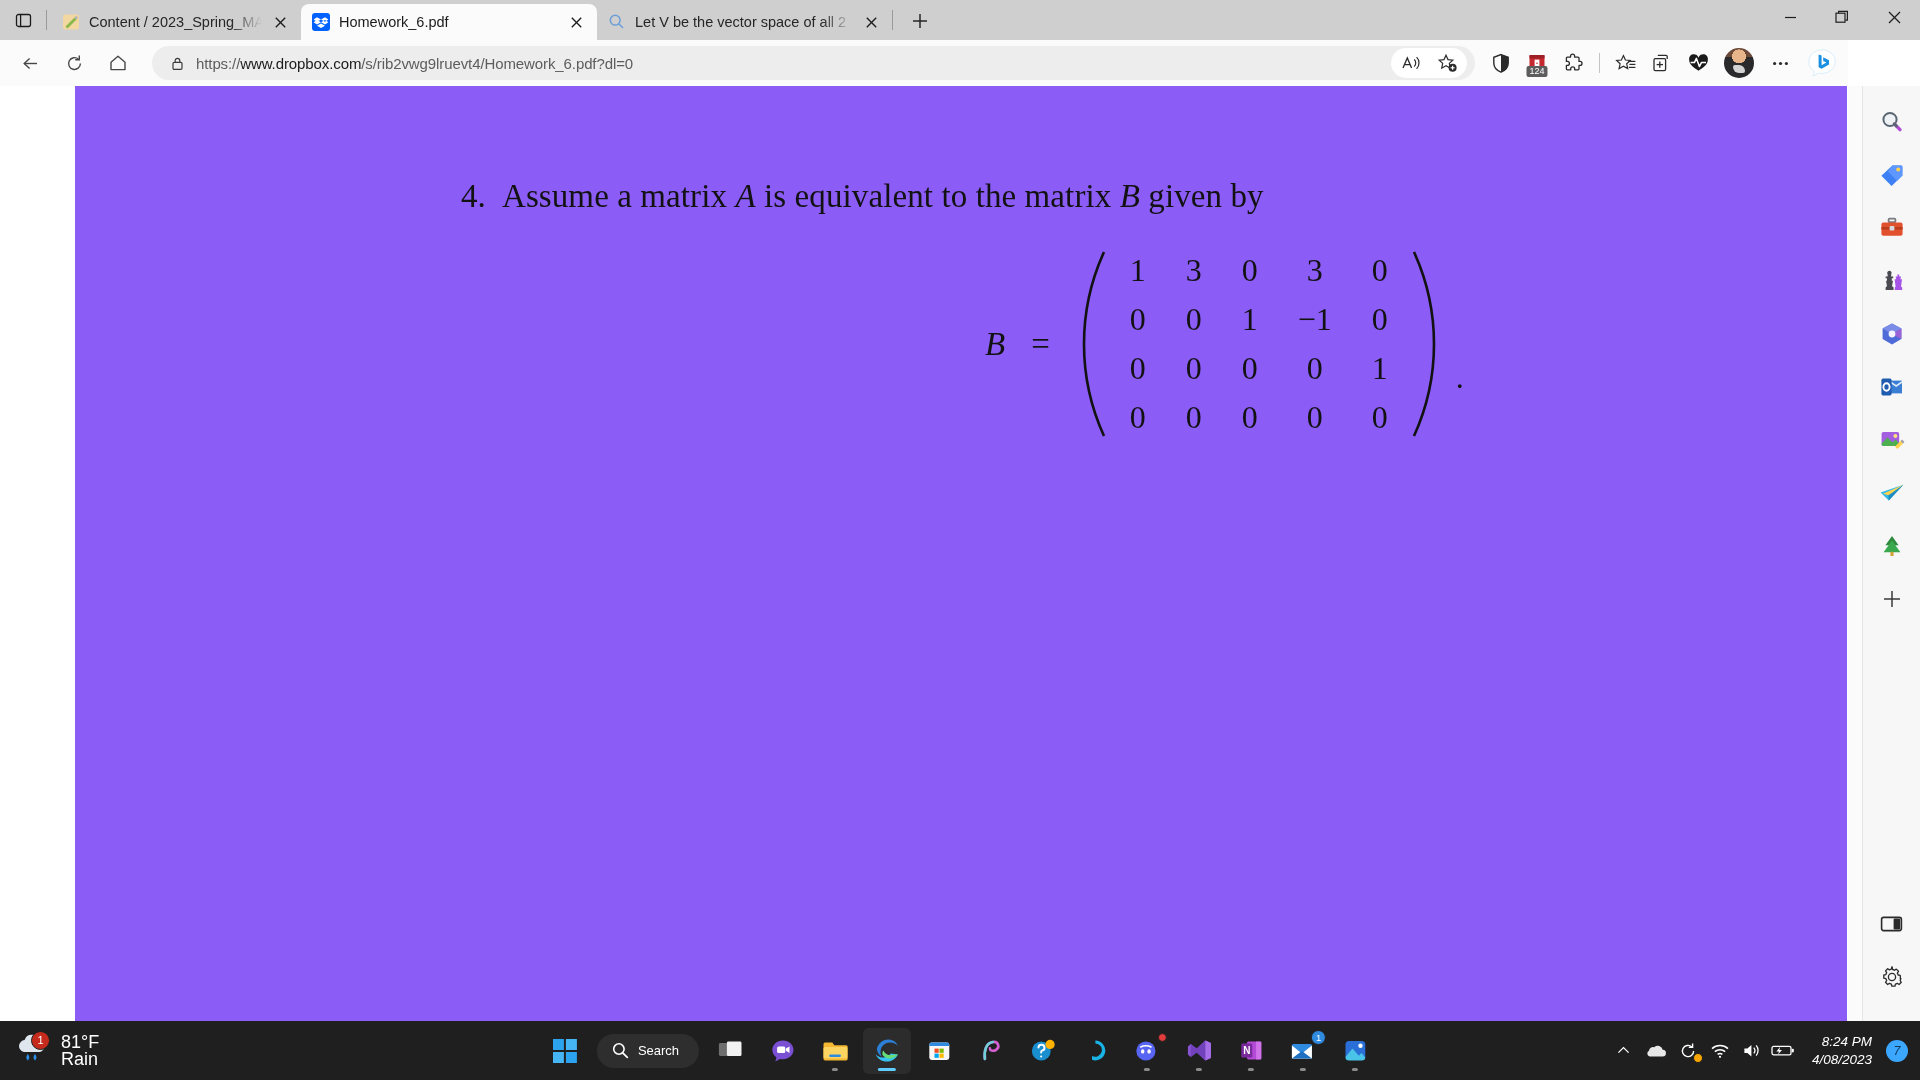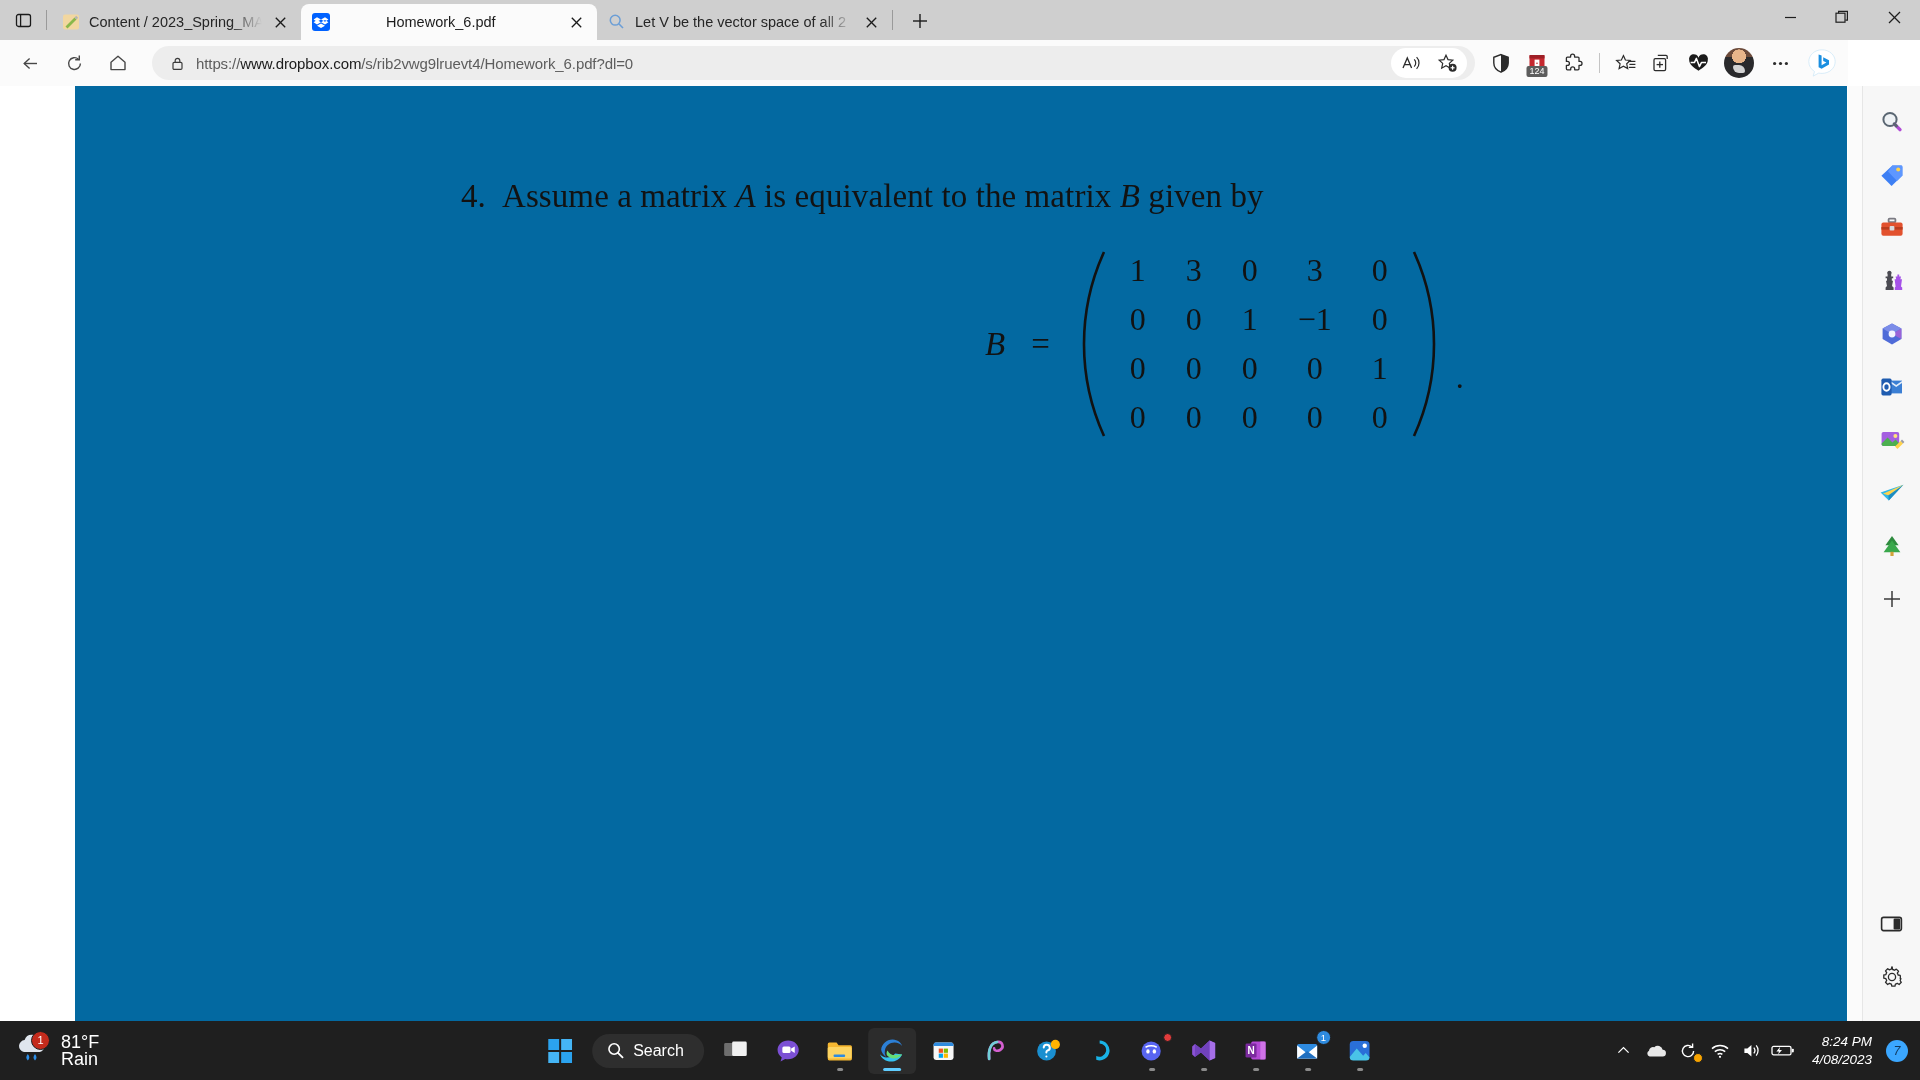--- a/index.html
+++ b/index.html
@@ -99,21 +99,21 @@
     padding: 0 3px; border-radius: 2px; font-family: "Liberation Sans", sans-serif;
   }
 
   
   .viewport {
     position: absolute; left: 0; top: 86px; width: 1920px; height: 935px;
     background: #ffffff;
   }
   .pdfpage {
     position: absolute; left: 75px; top: 0; width: 1772px; height: 935px;
-    background: #0369a1;
+    background: #8b5cf6;
   }
   .mathdoc { font-family: "Liberation Serif", serif; color: #121212; }
   .q-line {
     position: absolute; left: 386px; top: 92px; font-size: 33px;
     white-space: nowrap; letter-spacing: 0.1px;
   }
   .q-num { margin-right: 16px; }
   .mathit { font-style: italic; font-family: "Liberation Serif", serif; }
   .matrix-block {
     position: absolute; left: 910px; top: 160px; display: flex; align-items: center;
@@ -173,21 +173,21 @@
     position: relative; border-radius: 6px; margin: 0 2px;
   }
   .tb-app.active { background: #2c2c2c; }
   .tb-underline {
     position: absolute; bottom: 3px; left: 50%; transform: translateX(-50%);
     width: 6px; height: 3px; border-radius: 2px; background: #8a8a8a;
   }
   .tb-underline.wide { width: 18px; background: #60cdff; }
   .searchpill {
     height: 34px; border-radius: 17px; background: #2e2e2e; display: flex; align-items: center;
-    padding: 0 20px 0 15px; margin: 0 6px; color: #fff; font-size: 16px;
+    padding: 0 20px 0 15px; margin: 0 6px; color: #fff; font-size: 13px;
   }
   .tray {
     margin-left: auto; display: flex; align-items: center; padding-right: 12px; color: #fff; font-style: italic;
   }
   .tray-ico {
     width: 32px; height: 40px; display: flex; align-items: center; justify-content: center;
     position: relative;
   }
   .clock {
     text-align: right; font-size: 13.5px; line-height: 18px; color: #fff; margin: 0 14px 0 12px;
@@ -226,21 +226,21 @@
       <span class="tab-title">Content / 2023_Spring_MATH_23</span>
       <span class="tab-fade"></span>
       <span class="tab-close">
         <svg width="11" height="11" viewBox="0 0 11 11">
             <line x1="0.8" y1="0.8" x2="10.2" y2="10.2" stroke="#1b1b1b" stroke-width="1.3"></line>
             <line x1="10.2" y1="0.8" x2="0.8" y2="10.2" stroke="#1b1b1b" stroke-width="1.3"></line>
           </svg>
       </span>
     </div>
 
-    <div class="tab active" style="width:296px;gap:47px;">
+    <div class="tab active" style="width:296px;">
       <span class="tab-favicon">
         <svg width="18" height="18" viewBox="0 0 18 18">
             <rect width="18" height="18" rx="3" fill="#0061ff"></rect>
             <path d="M5 4 L9 6.4 L5 8.8 L1.6 6.4 Z M13 4 L16.4 6.4 L13 8.8 L9 6.4 Z M5 13.2 L9 10.8 L13 13.2 L9 15.6 Z M9 9.4 L13 11.8 L16.4 9.4 L13 7 Z M9 9.4 L5 11.8 L1.6 9.4 L5 7 Z" fill="#ffffff" transform="translate(0,0.6) scale(1,0.92)"></path>
           </svg>
       </span>
       <span class="tab-title">Homework_6.pdf</span>
       <span class="tab-close">
         <svg width="11" height="11" viewBox="0 0 11 11">
             <line x1="0.8" y1="0.8" x2="10.2" y2="10.2" stroke="#1b1b1b" stroke-width="1.3"></line>

